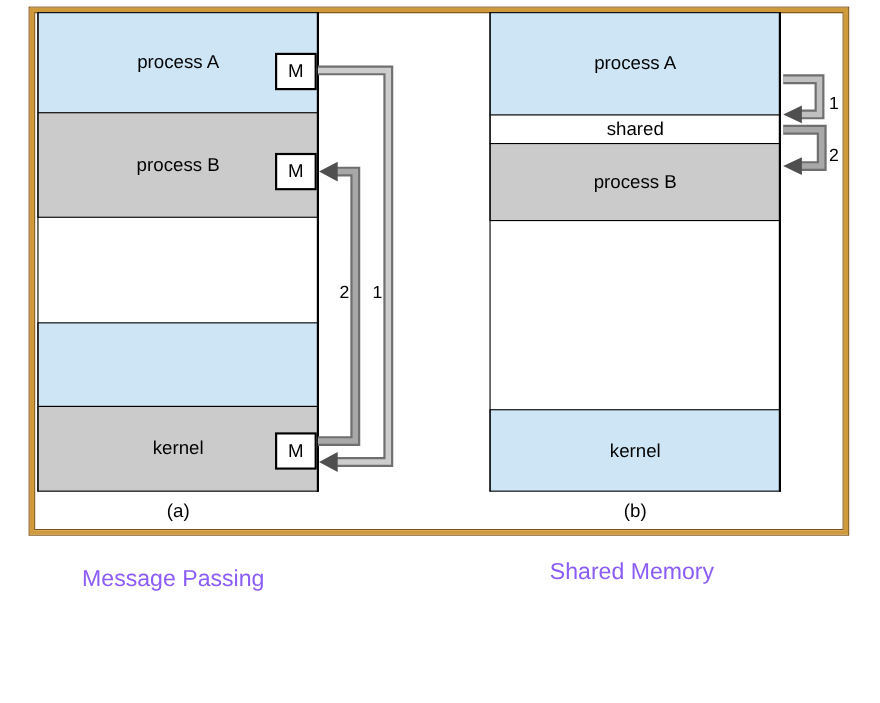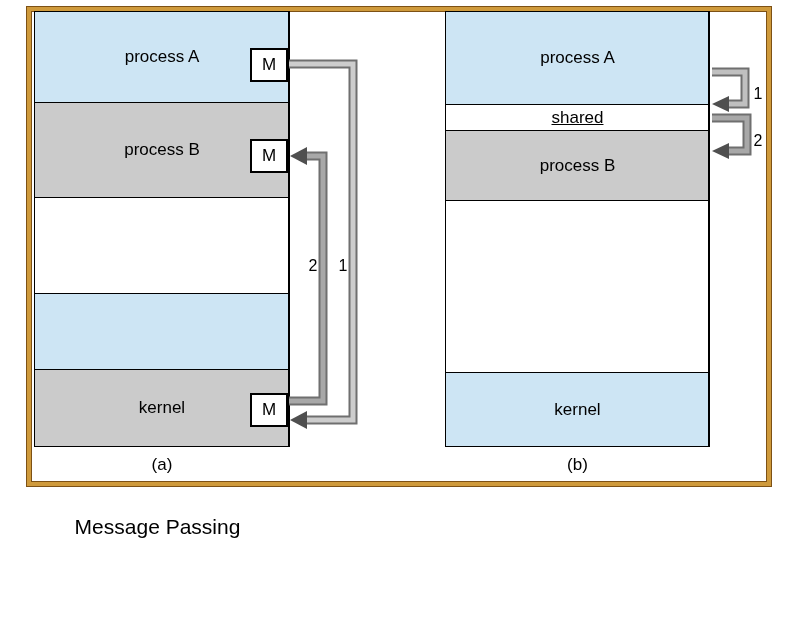--- a/index.html
+++ b/index.html
@@ -23,37 +23,37 @@
   .a-k {left:3px;top:358px;width:256px;height:78px;}
   .a-vl{left:3px;top:0;width:1px;height:436px;}
   .a-vr{left:257px;top:0;width:2px;height:436px;}
   .m-a{left:219px;top:37px;}
   .m-b{left:219px;top:128px;}
   .m-k{left:219px;top:382px;}
   .mk-a{left:3px;top:444px;width:256px;}
 
   
   .b-pa{left:414px;top:0;width:265px;height:94px;}
-  .b-sh{left:414px;top:93px;width:265px;height:27px;text-decoration:underline;}
+  .b-sh{left:414px;top:93px;width:265px;height:27px;}
   .b-pb{left:414px;top:119px;width:265px;height:71px;}
   .b-k {left:414px;top:361px;width:265px;height:75px;}
   .b-vl{left:414px;top:0;width:1px;height:436px;}
   .b-vr{left:677px;top:0;width:2px;height:436px;}
   .mk-b{left:414px;top:444px;width:265px;}
 
   .vline{position:absolute;background:#000;}
   .mbox{position:absolute;width:38px;height:34px;background:#fff;border:2px solid #000;
         box-sizing:border-box;display:flex;align-items:center;justify-content:center;
         font-size:17px;}
   .marker{position:absolute;text-align:center;font-size:17px;}
 
   .overlay{position:absolute;left:0;top:0;width:736px;height:471px;pointer-events:none;}
   .overlay text{font-family:"Liberation Sans",sans-serif;font-size:16px;fill:#000;text-anchor:middle;}
 
-  .caption{position:absolute;font-size:21px;color:#000000;text-align:center;}
+  .caption{position:absolute;font-size:21px;color:#8b5cf6;text-align:center;}
   .cap-a{left:40px;top:515px;width:235px;}
   .cap-b{left:457px;top:508px;width:235px;}
 
   .note{position:absolute;left:36px;top:562px;width:737px;font-size:22px;line-height:1.35;
         color:#1d1d6b;}
   .note .check{color:#2f55c8;margin-right:10px;font-size:21px;}
 </style>
 </head>
 <body>
 
@@ -122,15 +122,16 @@
         <polygon points="681,140 698,132 698,148" fill="#4f4f4f"></polygon>
         <text x="727" y="135">2</text>
       </g>
     </svg>
 
     <div class="marker mk-a">(a)</div>
     <div class="marker mk-b">(b)</div>
   </div>
 
   <div class="caption cap-a">Message Passing</div>
+  <div class="caption cap-b">Shared Memory</div>
 
 
 </div>
 
 </body></html>

